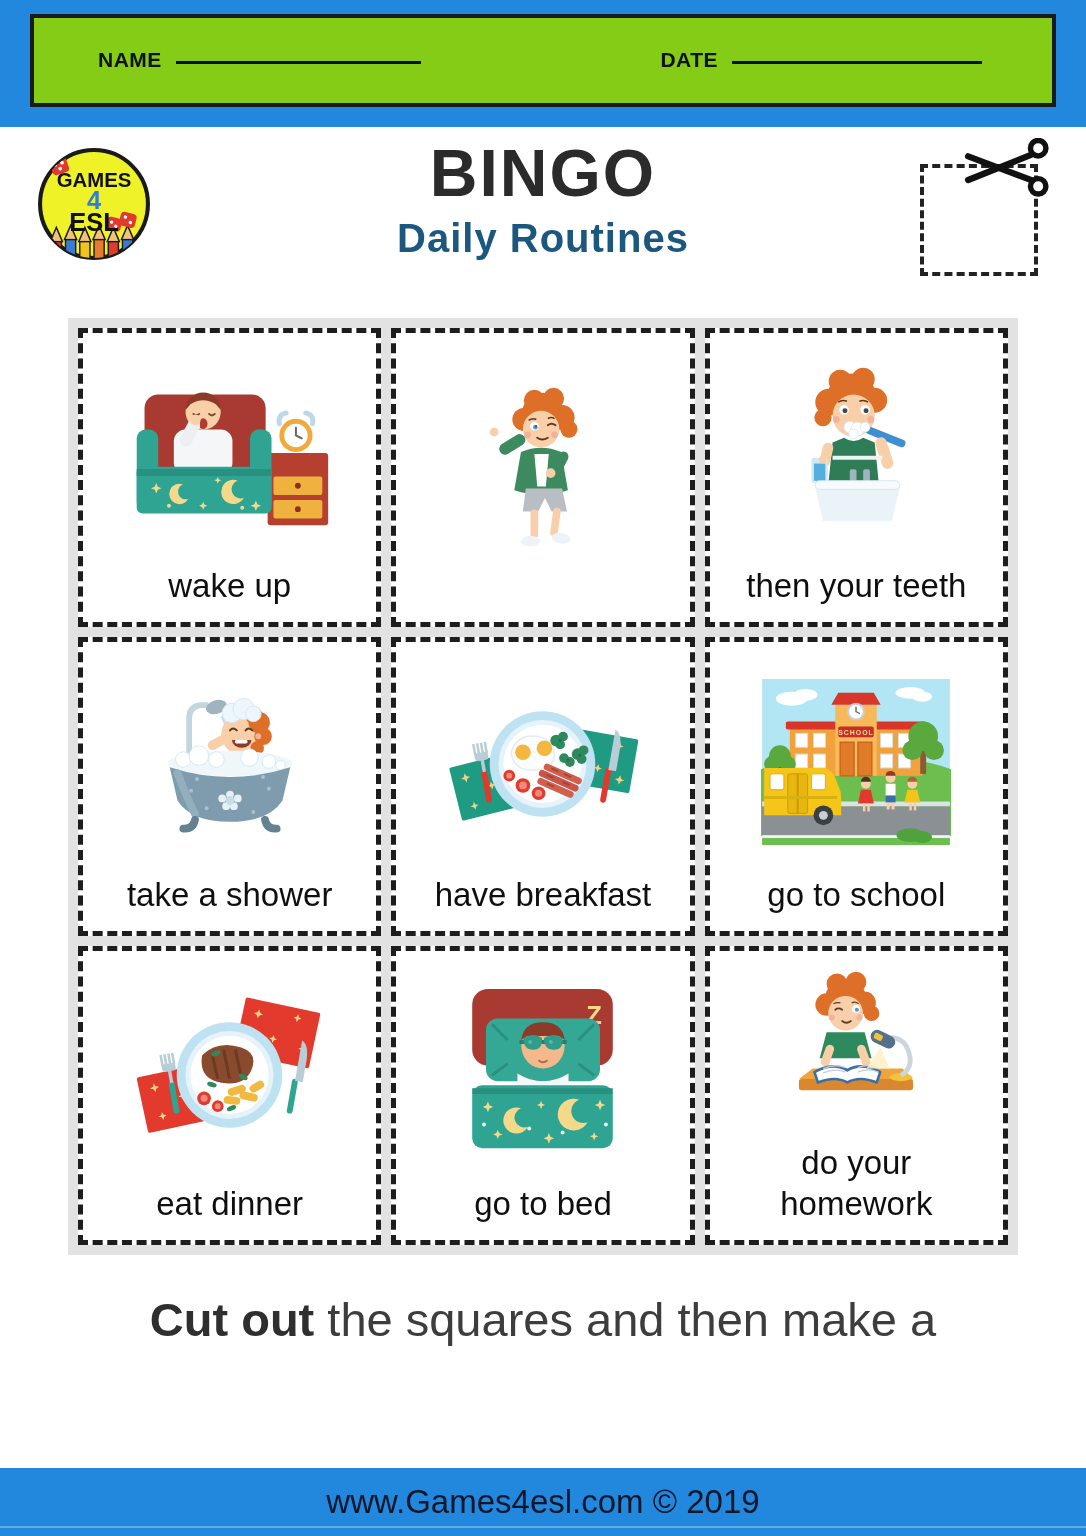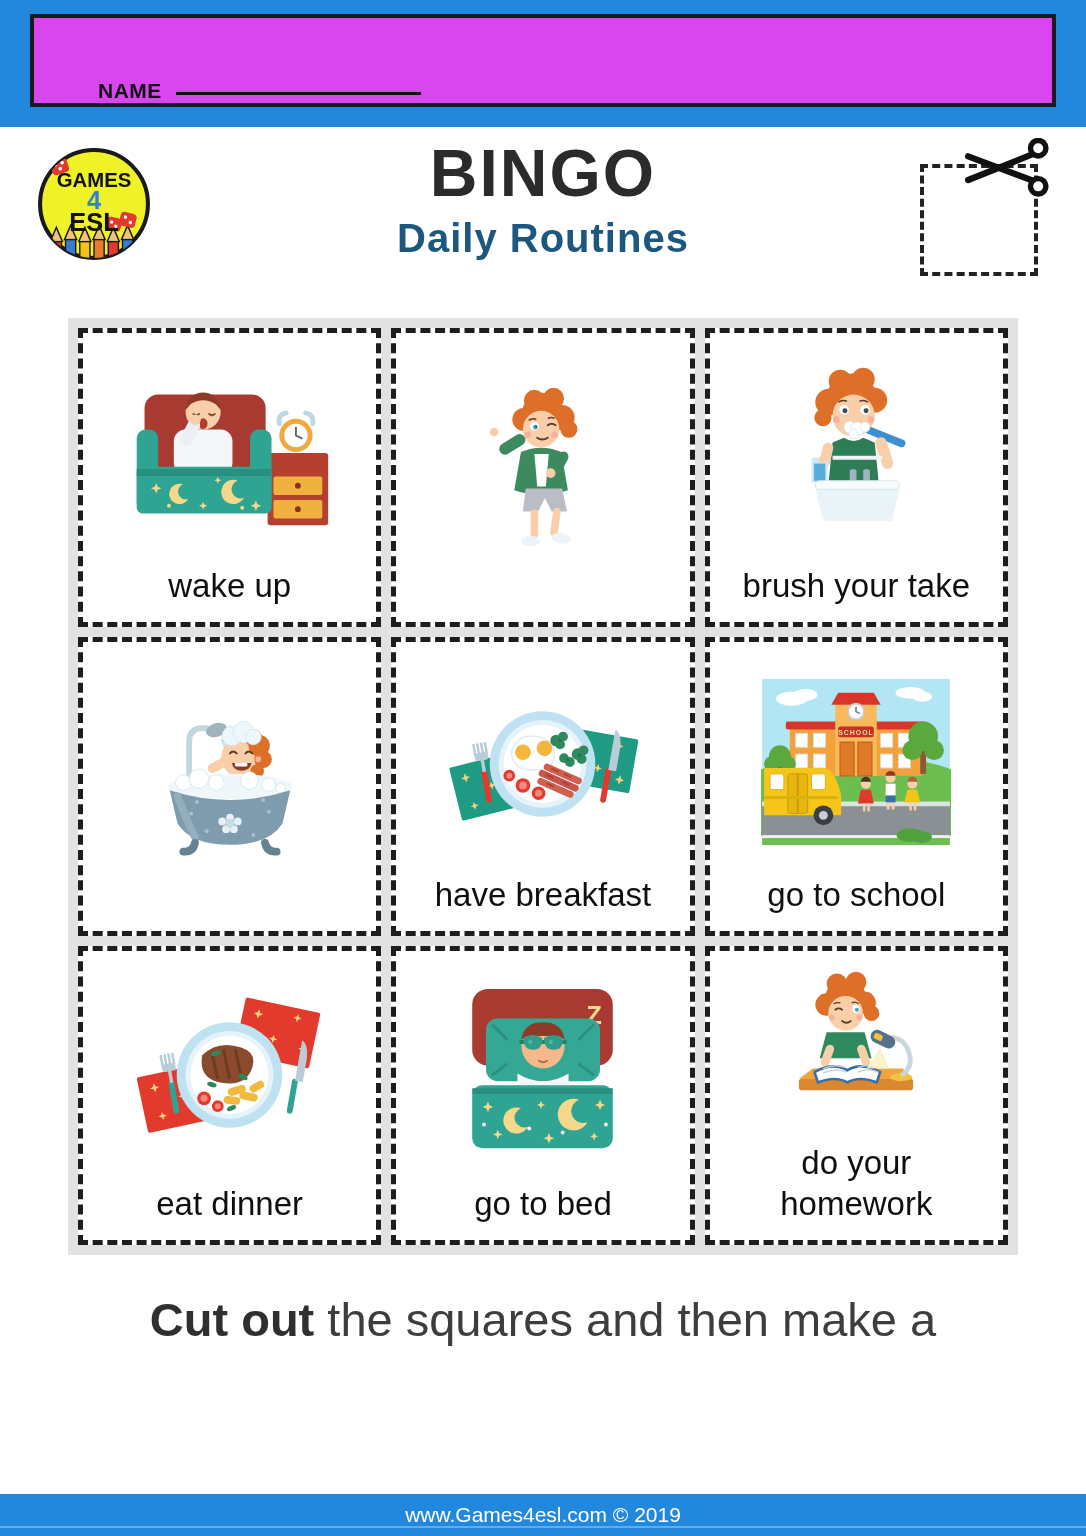--- a/index.html
+++ b/index.html
@@ -1,22 +1,22 @@
 <!DOCTYPE html>
 <html style="--accent-blue: #2288DE; --subtitle-blue: #1B577F; --title-dark: #2B2B2B; --grid-bg: #E2E2E2; --dash: #1D1D1D; --text-dark: #3D3D3D;"><head>
 <meta charset="utf-8">
 <style>
   html,body{margin:0;padding:0;background:#fff;}
   .page{position:relative;width:1086px;height:1536px;background:#fff;overflow:hidden;
         font-family:"Liberation Sans","DejaVu Sans",sans-serif;}
 
   
   .top-band{position:absolute;top:0;left:0;width:100%;height:127px;background:var(--accent-blue,#2288DE);}
-  .namedate-box{position:absolute;top:14px;left:30px;right:30px;height:93px;background:#d946ef;
-        border:4px solid #1A1A1A;box-sizing:border-box;display:flex;align-items:flex-end;
+  .namedate-box{position:absolute;top:14px;left:30px;right:30px;height:93px;background:#84cc16;
+        border:4px solid #1A1A1A;box-sizing:border-box;display:flex;align-items:flex-start;
         justify-content:space-between;padding:30px 70px 0 64px;}
   .nd-field{display:flex;align-items:baseline;gap:14px;font-weight:800;font-size:21px;
         color:#111;letter-spacing:.5px;}
   .nd-line{width:245px;height:0;border-bottom:3px solid #111;transform:translateY(-3px);}
   .nd-field.date .nd-line{width:250px;}
 
   
   .logo{position:absolute;left:36px;top:146px;width:116px;height:116px;}
   .page-title{position:absolute;top:140px;left:0;width:100%;text-align:center;font-size:66px;
         font-weight:700;letter-spacing:2px;color:var(--title-dark,#2B2B2B);line-height:1;}
@@ -38,42 +38,46 @@
   .cell-label{font-size:33px;color:#0F0F0F;text-align:center;line-height:1.25;
         white-space:pre-line;padding-bottom:4px;}
 
   
   .instructions{position:absolute;top:1292px;left:0;width:100%;text-align:center;
         color:var(--text-dark,#3D3D3D);font-size:47px;line-height:1.2;}
   .instr-line{margin-bottom:34px;}
   .instr-bold{font-weight:700;color:#2F2F2F;}
 
   
-  .footer{position:absolute;bottom:0;left:0;width:100%;height:42px;
+  .footer{position:absolute;bottom:0;left:0;width:100%;height:68px;
         background:var(--accent-blue,#2288DE);display:flex;align-items:center;
-        justify-content:center;font-size:21px;color:#ffffff;}
+        justify-content:center;font-size:33px;color:#0f172a;}
   .footer-line{position:absolute;bottom:8px;left:0;width:100%;height:2px;
         background:rgba(255,255,255,0.3);}
 </style>
 </head>
 <body>
 
 <svg width="0" height="0" style="position:absolute" aria-hidden="true">
   <defs>
     <path id="star4" d="M0 -6 L1.7 -1.7 L6 0 L1.7 1.7 L0 6 L-1.7 1.7 L-6 0 L-1.7 -1.7 Z"></path>
     <path id="crescent" d="M4 -9 A9.5 9.5 0 1 0 9 4.5 A7 7 0 1 1 4 -9 Z"></path>
   </defs>
 </svg>
 
 <div class="page">
 
   <div class="top-band">
     <div class="namedate-box">
       <div class="nd-field">
         <span>NAME</span>
+        <span class="nd-line"></span>
+      </div>
+      <div class="nd-field date">
+        <span>DATE</span>
         <span class="nd-line"></span>
       </div>
     </div>
   </div>
 
   <div class="logo">
     <svg viewBox="0 0 114 114">
       <circle cx="57" cy="57" r="53" fill="#EEF226" stroke="#1A1A1A" stroke-width="4"></circle>
       <clipPath id="logoclip">
           <circle cx="57" cy="57" r="53"></circle>
@@ -247,21 +251,21 @@
           <rect x="48" y="84" width="11" height="26" rx="5.5" fill="#F8CFA8" transform="rotate(14 53 97)"></rect>
           <rect x="38" y="100" width="17" height="26" rx="2" fill="#CFE9F6"></rect>
           <rect x="40.5" y="106" width="12" height="18" fill="#56AEDC"></rect>
           <circle cx="50" cy="102" r="4" fill="#F8CFA8"></circle>
           <rect x="78" y="112" width="7" height="14" rx="2" fill="#9FB4BF"></rect>
             <rect x="92" y="112" width="7" height="14" rx="2" fill="#9FB4BF"></rect>
           <path d="M46 128 h80 a4 4 0 0 1 4 4 l-8 34 h-72 l-8 -34 a4 4 0 0 1 4 -4z" fill="#E9F3F8"></path>
           <rect x="42" y="124" width="88" height="9" rx="4.5" fill="#F7FBFD" stroke="#D5E6EE"></rect>
         </svg>
       </div>
-      <div class="cell-label">brush your take</div>
+      <div class="cell-label">then your teeth</div>
     </div>
 
     <div class="cell">
       <div class="cell-art">
         <svg width="200" height="175" viewBox="0 0 200 180">
           <path d="M58 108 V46 q0 -14 14 -14 h6" stroke="#C3D5DE" stroke-width="6" fill="none"></path>
           <ellipse cx="86" cy="34" rx="11" ry="7" fill="#9FB4BF" transform="rotate(-18 86 34)"></ellipse>
           <g stroke="#BFE0EF" stroke-width="2.5" stroke-linecap="round">
             <path d="M92 44 l4 10"></path>
               <path d="M100 42 l6 10"></path>
@@ -311,20 +315,21 @@
               <circle cx="140" cy="118" r="2"></circle>
               <circle cx="76" cy="138" r="2"></circle>
               <circle cx="124" cy="142" r="2"></circle>
               <circle cx="66" cy="108" r="2"></circle>
               <circle cx="134" cy="106" r="2"></circle>
             </g>
           <path d="M64 150 q-2 10 -12 9" stroke="#64828F" stroke-width="8" fill="none" stroke-linecap="round"></path>
           <path d="M136 150 q2 10 12 9" stroke="#64828F" stroke-width="8" fill="none" stroke-linecap="round"></path>
         </svg>
       </div>
+      <div class="cell-label">take a shower</div>
     </div>
 
     <div class="cell">
       <div class="cell-art">
         <svg width="215" height="158" viewBox="0 0 220 160">
           <g transform="rotate(-14 58 104)">
             <rect x="20" y="76" width="76" height="56" rx="2" fill="#1F9B84"></rect>
             <use href="#star4" fill="#F2D27E" transform="translate(34,90) scale(0.8)"></use>
             <use href="#star4" fill="#F2D27E" transform="translate(58,104) scale(0.7)"></use>
             <use href="#star4" fill="#F2D27E" transform="translate(36,120) scale(0.7)"></use>

